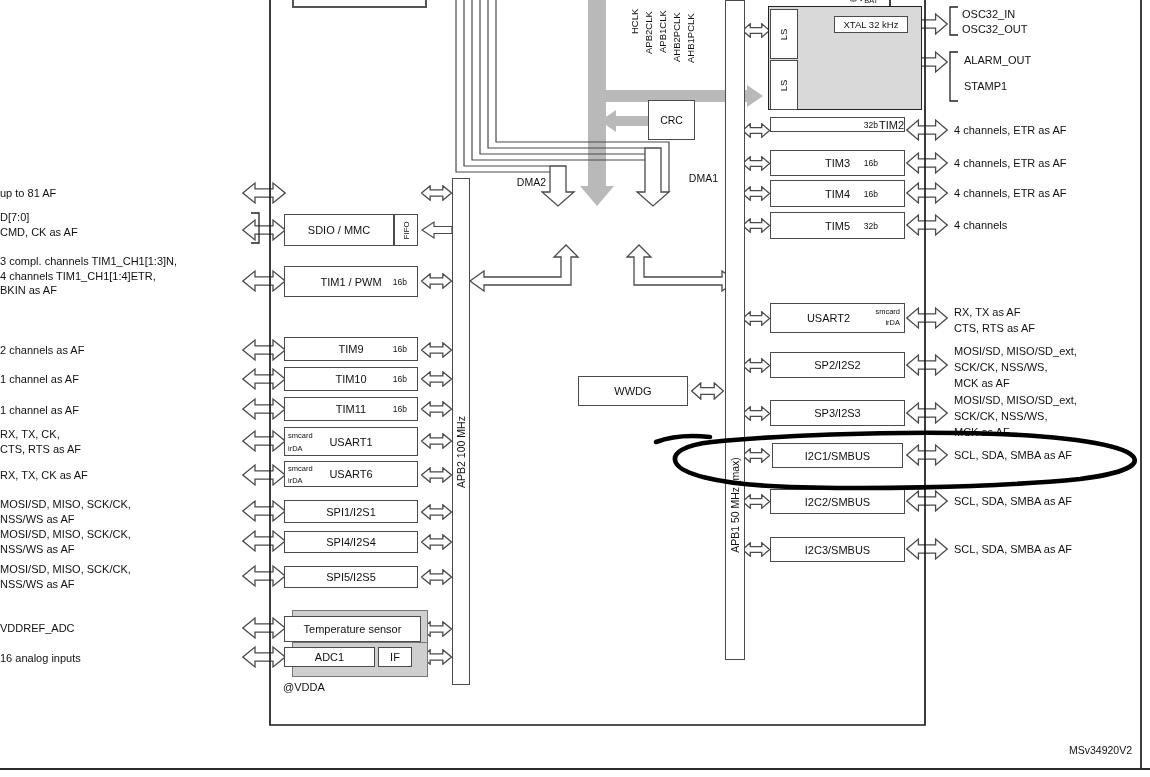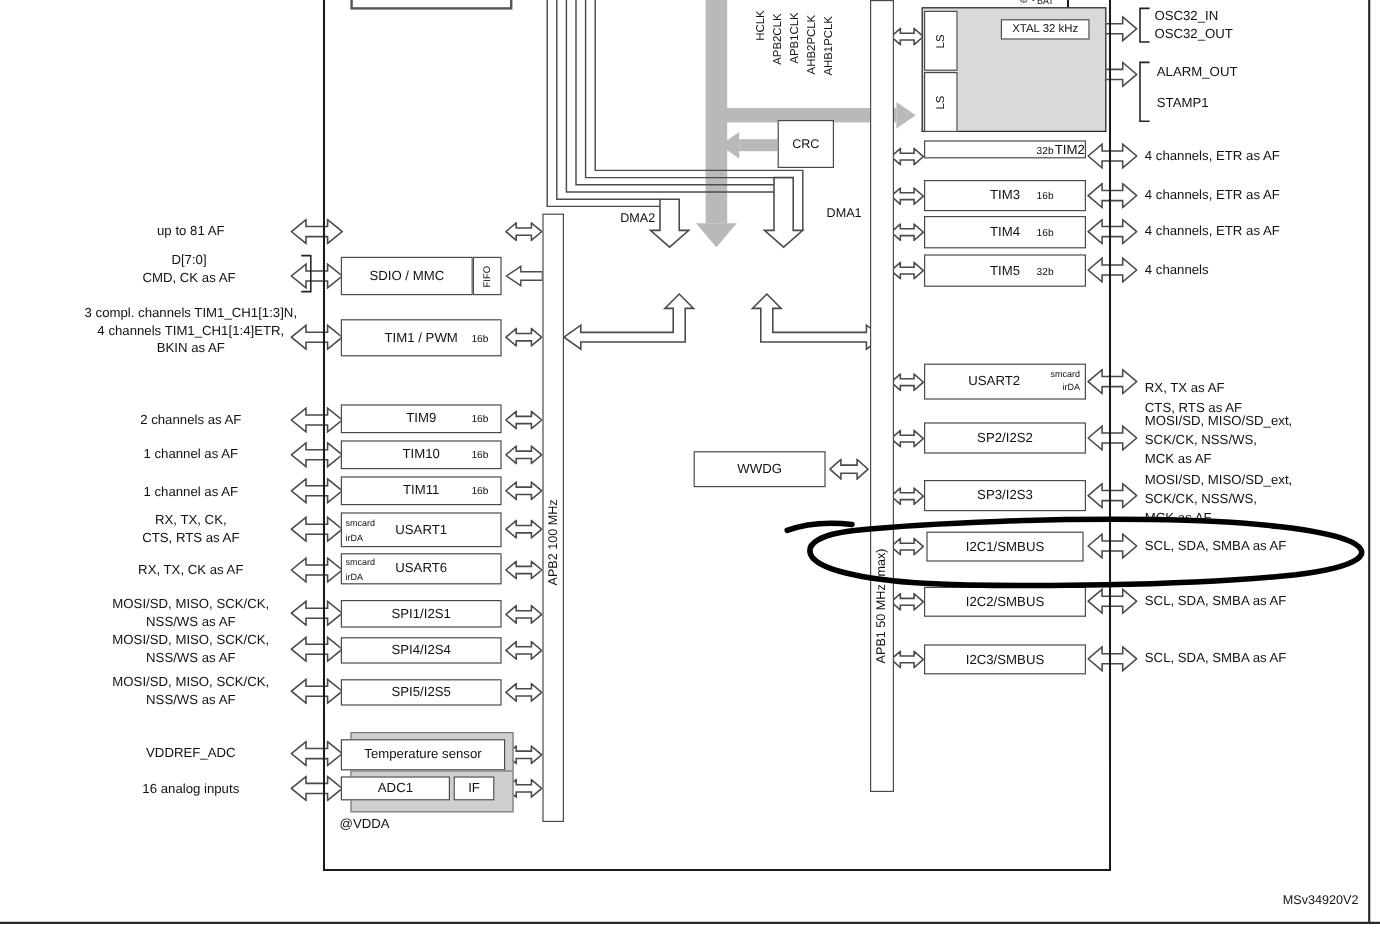--- a/index.html
+++ b/index.html
@@ -5,21 +5,21 @@
   html,body{margin:0;padding:0;background:#fff;}
   #stage{position:relative;width:1150px;height:777px;overflow:hidden;background:#fff;
          font-family:"Liberation Sans",sans-serif;color:#111;}
   .box{position:absolute;background:#fff;border:1.3px solid #4a4a4a;box-sizing:border-box;
        display:flex;align-items:center;justify-content:center;font-size:11px;}
   .dark{border:1.4px solid #222;}
   .bits{position:absolute;font-size:8.5px;right:26px;top:50%;transform:translateY(-50%);}
   .corner{position:absolute;left:3px;top:1px;font-size:7.5px;line-height:13px;white-space:pre-line;text-align:left;}
   .corner-r{left:auto;right:4px;line-height:11px;top:2px;text-align:right;}
   .pin{position:absolute;font-size:11px;line-height:14.5px;white-space:pre-line;}
-  .pin-l{left:0;width:246px;text-align:center;margin-left:36px;}
+  .pin-l{left:0;width:246px;text-align:left;}
   .vwrap{position:absolute;display:flex;align-items:center;justify-content:center;}
   .vwrap span{transform:rotate(-90deg);white-space:nowrap;}
   .rot{position:absolute;transform:rotate(-90deg);transform-origin:left bottom;white-space:nowrap;
        font-size:9.5px;line-height:10px;}
   .gray{background:#d9d9d9;}
   .shadow{position:absolute;background:#cfcfcf;border:1px solid #777;box-sizing:border-box;}
   svg{position:absolute;left:0;top:0;}
   #layer-arrows{z-index:1;}
   .el{z-index:2;}
   #layer-annot{z-index:6;pointer-events:none;}
@@ -327,21 +327,21 @@
     <span>I2C2/SMBUS</span>
   </div>
   <div class="box el" style="left:770px;top:537px;width:135px;height:25px;">
     <span>I2C3/SMBUS</span>
   </div>
 
   <div class="pin el" style="left:954px;top:123px;">4 channels, ETR as AF</div>
   <div class="pin el" style="left:954px;top:156px;">4 channels, ETR as AF</div>
   <div class="pin el" style="left:954px;top:186px;">4 channels, ETR as AF</div>
   <div class="pin el" style="left:954px;top:218px;">4 channels</div>
-  <div class="pin el" style="left:954px;top:304px;line-height:16px;margin-top:12px;">RX, TX as AF
+  <div class="pin el" style="left:954px;top:304px;line-height:16px;">RX, TX as AF
 CTS, RTS as AF</div>
   <div class="pin el" style="left:954px;top:343px;line-height:16px;">MOSI/SD, MISO/SD_ext,
 SCK/CK, NSS/WS,
 MCK as AF</div>
   <div class="pin el" style="left:954px;top:392px;line-height:16px;">MOSI/SD, MISO/SD_ext,
 SCK/CK, NSS/WS,
 MCK as AF</div>
   <div class="pin el" style="left:954px;top:448px;">SCL, SDA, SMBA as AF</div>
   <div class="pin el" style="left:954px;top:494px;">SCL, SDA, SMBA as AF</div>
   <div class="pin el" style="left:954px;top:542px;">SCL, SDA, SMBA as AF</div>

